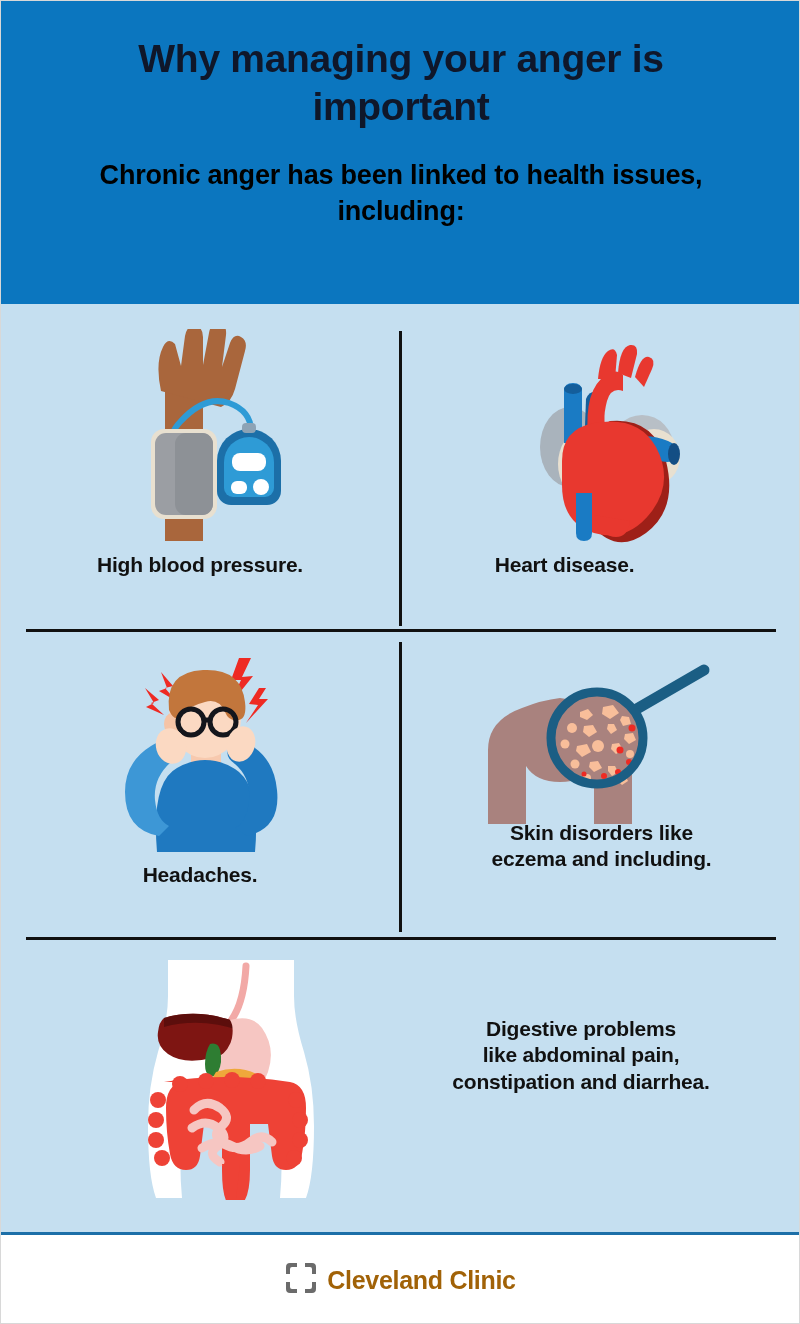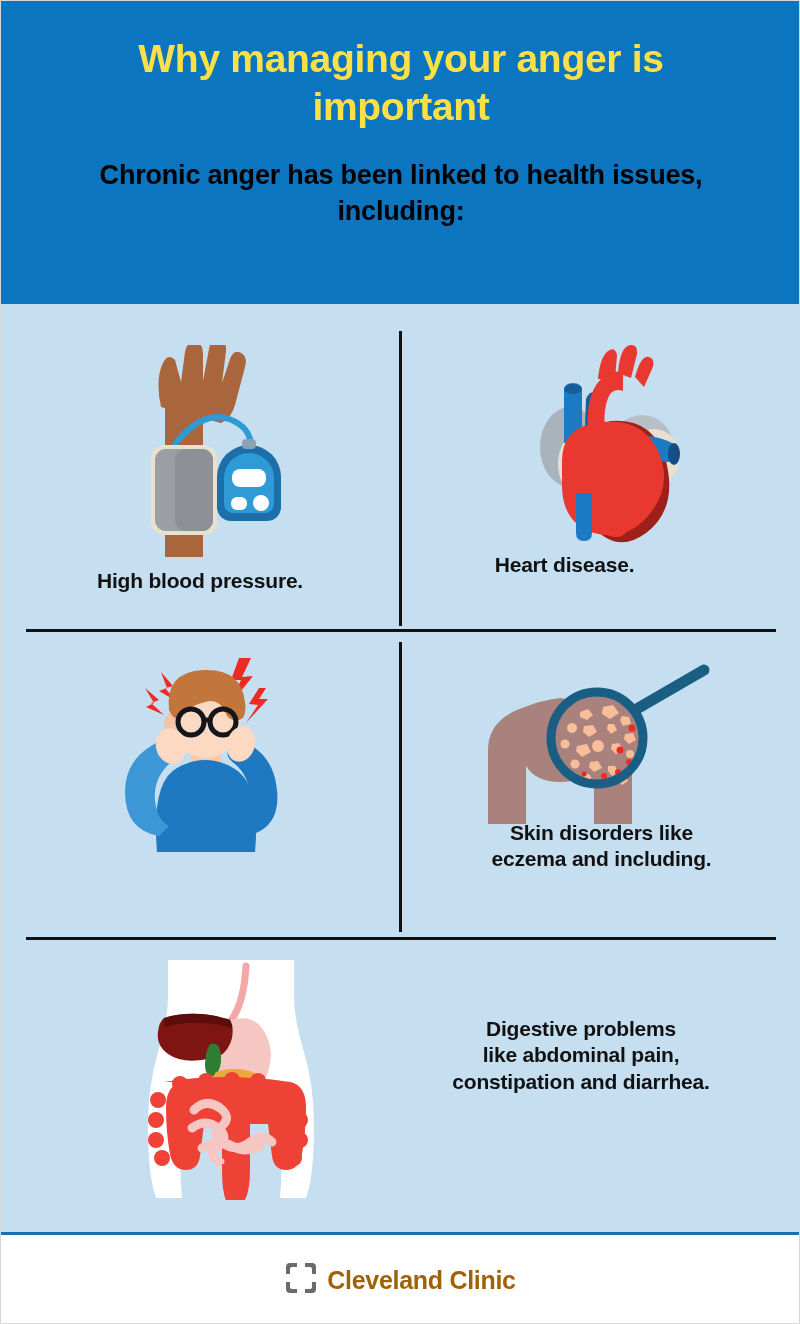--- a/index.html
+++ b/index.html
@@ -25,21 +25,21 @@
   .header {
     position: absolute;
     left: 0; top: 0;
     width: 800px;
     height: 303px;
     background: #0B76BF;
     padding: 34px 60px 0 60px;
     text-align: center;
   }
   .header-title {
-    color: #fde047;
+    color: #0f172a;
     font-size: 39px;
     font-weight: bold;
     line-height: 1.22;
     letter-spacing: -0.3px;
   }
   .header-sub {
     color: #000000;
     font-size: 27px;
     font-weight: bold;
     line-height: 1.32;
@@ -115,21 +115,21 @@
     <div class="header-sub">Chronic anger has been linked to health issues, including:</div>
   </div>
 
   <div class="body-area">
 
     <div class="hdivider" style="top:325px;"></div>
     <div class="hdivider" style="top:633px;"></div>
     <div class="vdivider" style="top:27px;height:295px;"></div>
     <div class="vdivider" style="top:338px;height:290px;"></div>
 
-    <div class="cell" style="left:0;top:16px;width:398px;height:325px;">
+    <div class="cell" style="left:0;top:0;width:398px;height:325px;">
       <div class="art" style="left:108px;top:25px;">
         <svg width="190" height="215" viewBox="0 0 190 215">
 
           <rect x="56" y="60" width="38" height="152" fill="#A9663C"></rect>
 
           <path d="M52 62 q-6 -28 2 -44 q5 -10 12 -3 l6 22 l4 -30 q2 -11 10 -10 q8 1 8 11 l0 28 l6 -32 q2 -11 10 -10 q8 1 7 12 l-4 32 l8 -24 q4 -10 11 -6 q7 4 4 14 l-10 38 q-4 14 -14 18 z" fill="#A9663C"></path>
 
           <path d="M72 92 q-14 14 -8 30 M72 92 q24 -26 48 -18 q22 8 22 28" stroke="#2E9BD6" stroke-width="6" fill="none" stroke-linecap="round"></path>
 
           <rect x="42" y="100" width="66" height="90" rx="13" fill="#E8E0D0"></rect>
@@ -211,20 +211,21 @@
           <path d="M70 70 q-4 -38 34 -40 q38 -2 42 32 q2 16 -6 18 q-10 2 -14 -8 q-6 -14 -20 -10 q-16 4 -22 12 q-8 10 -14 -4 z" fill="#C2763C"></path>
 
           <circle cx="92" cy="82" r="13" fill="none" stroke="#14161C" stroke-width="5"></circle>
           <circle cx="124" cy="82" r="13" fill="none" stroke="#14161C" stroke-width="5"></circle>
           <path d="M105 80 h6" stroke="#14161C" stroke-width="5"></path>
 
           <ellipse cx="72" cy="106" rx="15" ry="18" fill="#FBD9C2" transform="rotate(-16 72 106)"></ellipse>
           <ellipse cx="142" cy="104" rx="14" ry="18" fill="#FBD9C2" transform="rotate(16 142 104)"></ellipse>
         </svg>
       </div>
+      <div class="caption" style="left:0;top:230px;width:398px;">Headaches.</div>
     </div>
 
     <div class="cell" style="left:401px;top:328px;width:399px;height:305px;">
       <div class="art" style="left:30px;top:18px;">
         <svg width="300" height="180" viewBox="0 0 300 180">
 
           <path d="M56 174 l0 -74 q0 -30 34 -42 q20 -8 38 -10 q18 2 38 10 q34 12 34 42 l0 74 l-38 0 l0 -58 q-10 16 -34 16 q-24 0 -34 -16 l0 58 z" fill="#A9827E"></path>
 
           <path d="M196 64 l76 -44" stroke="#1B5E84" stroke-width="11" stroke-linecap="round"></path>
 

